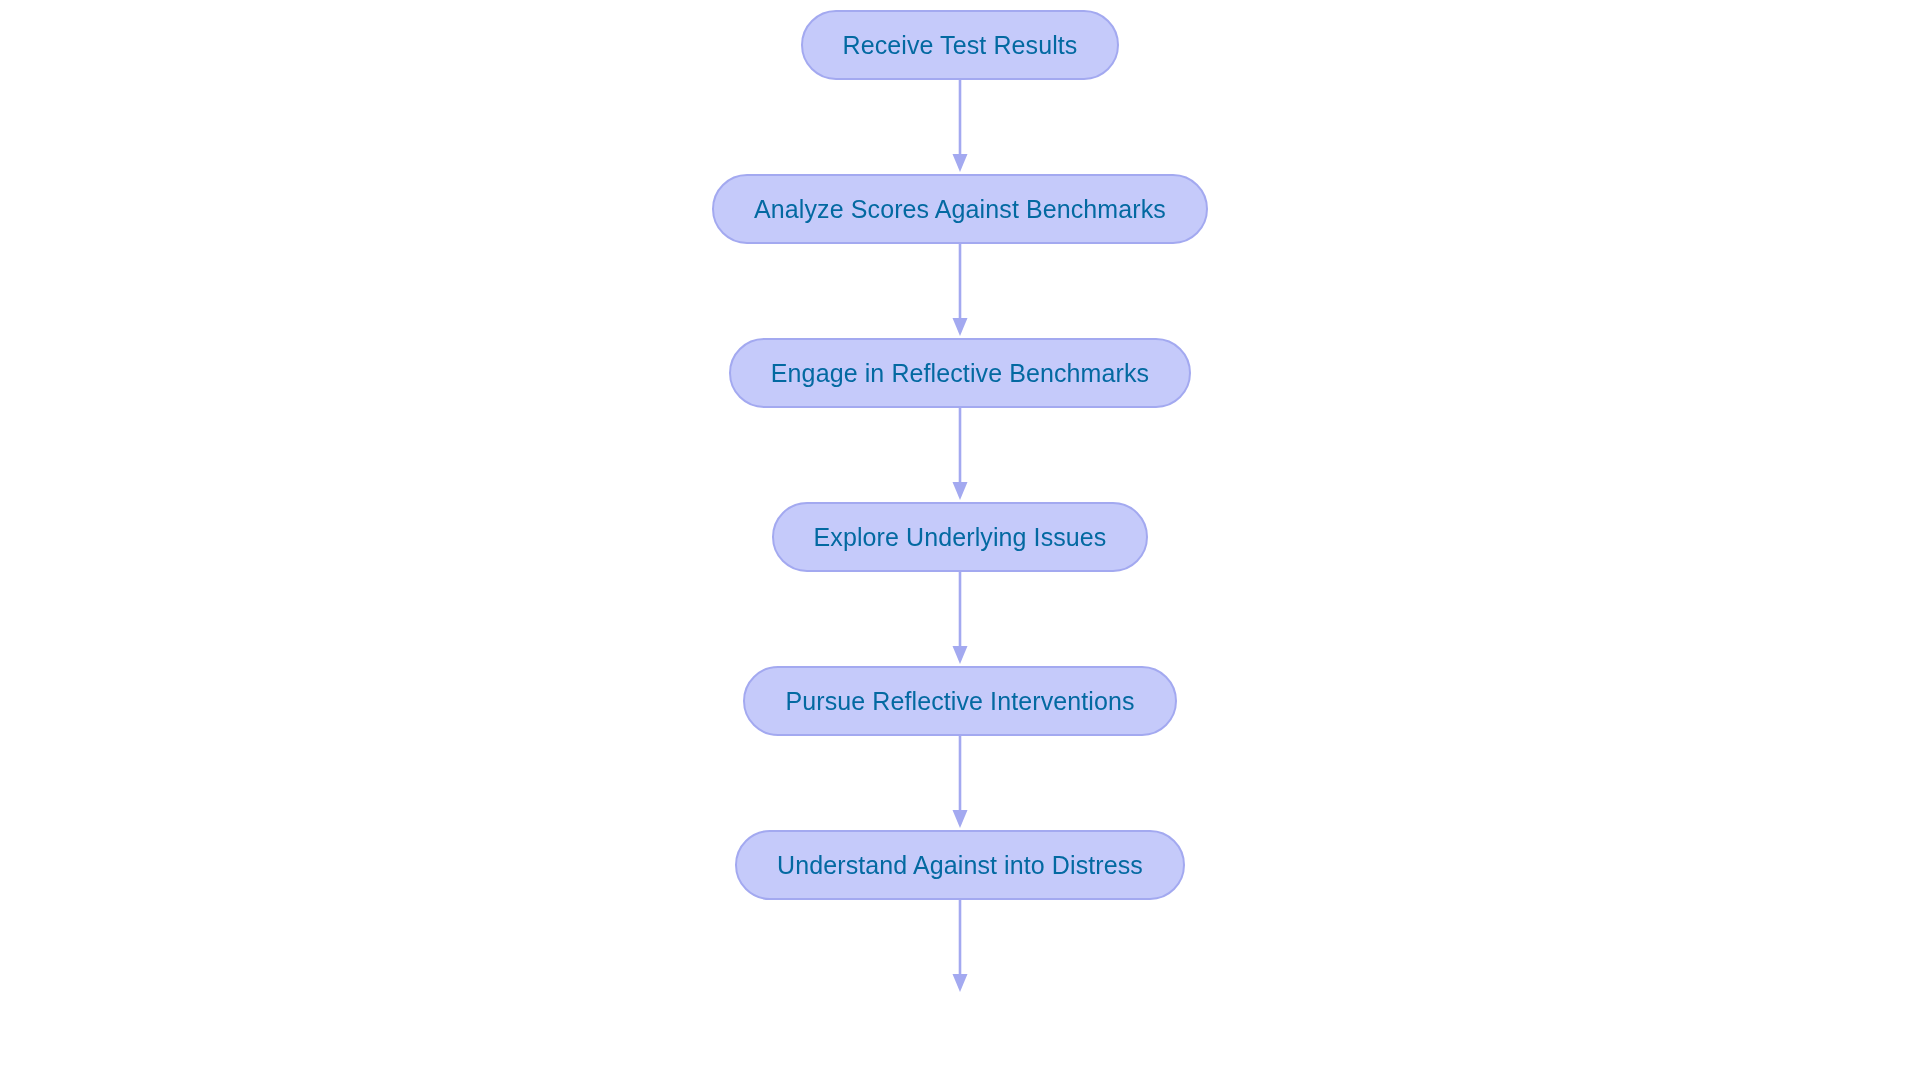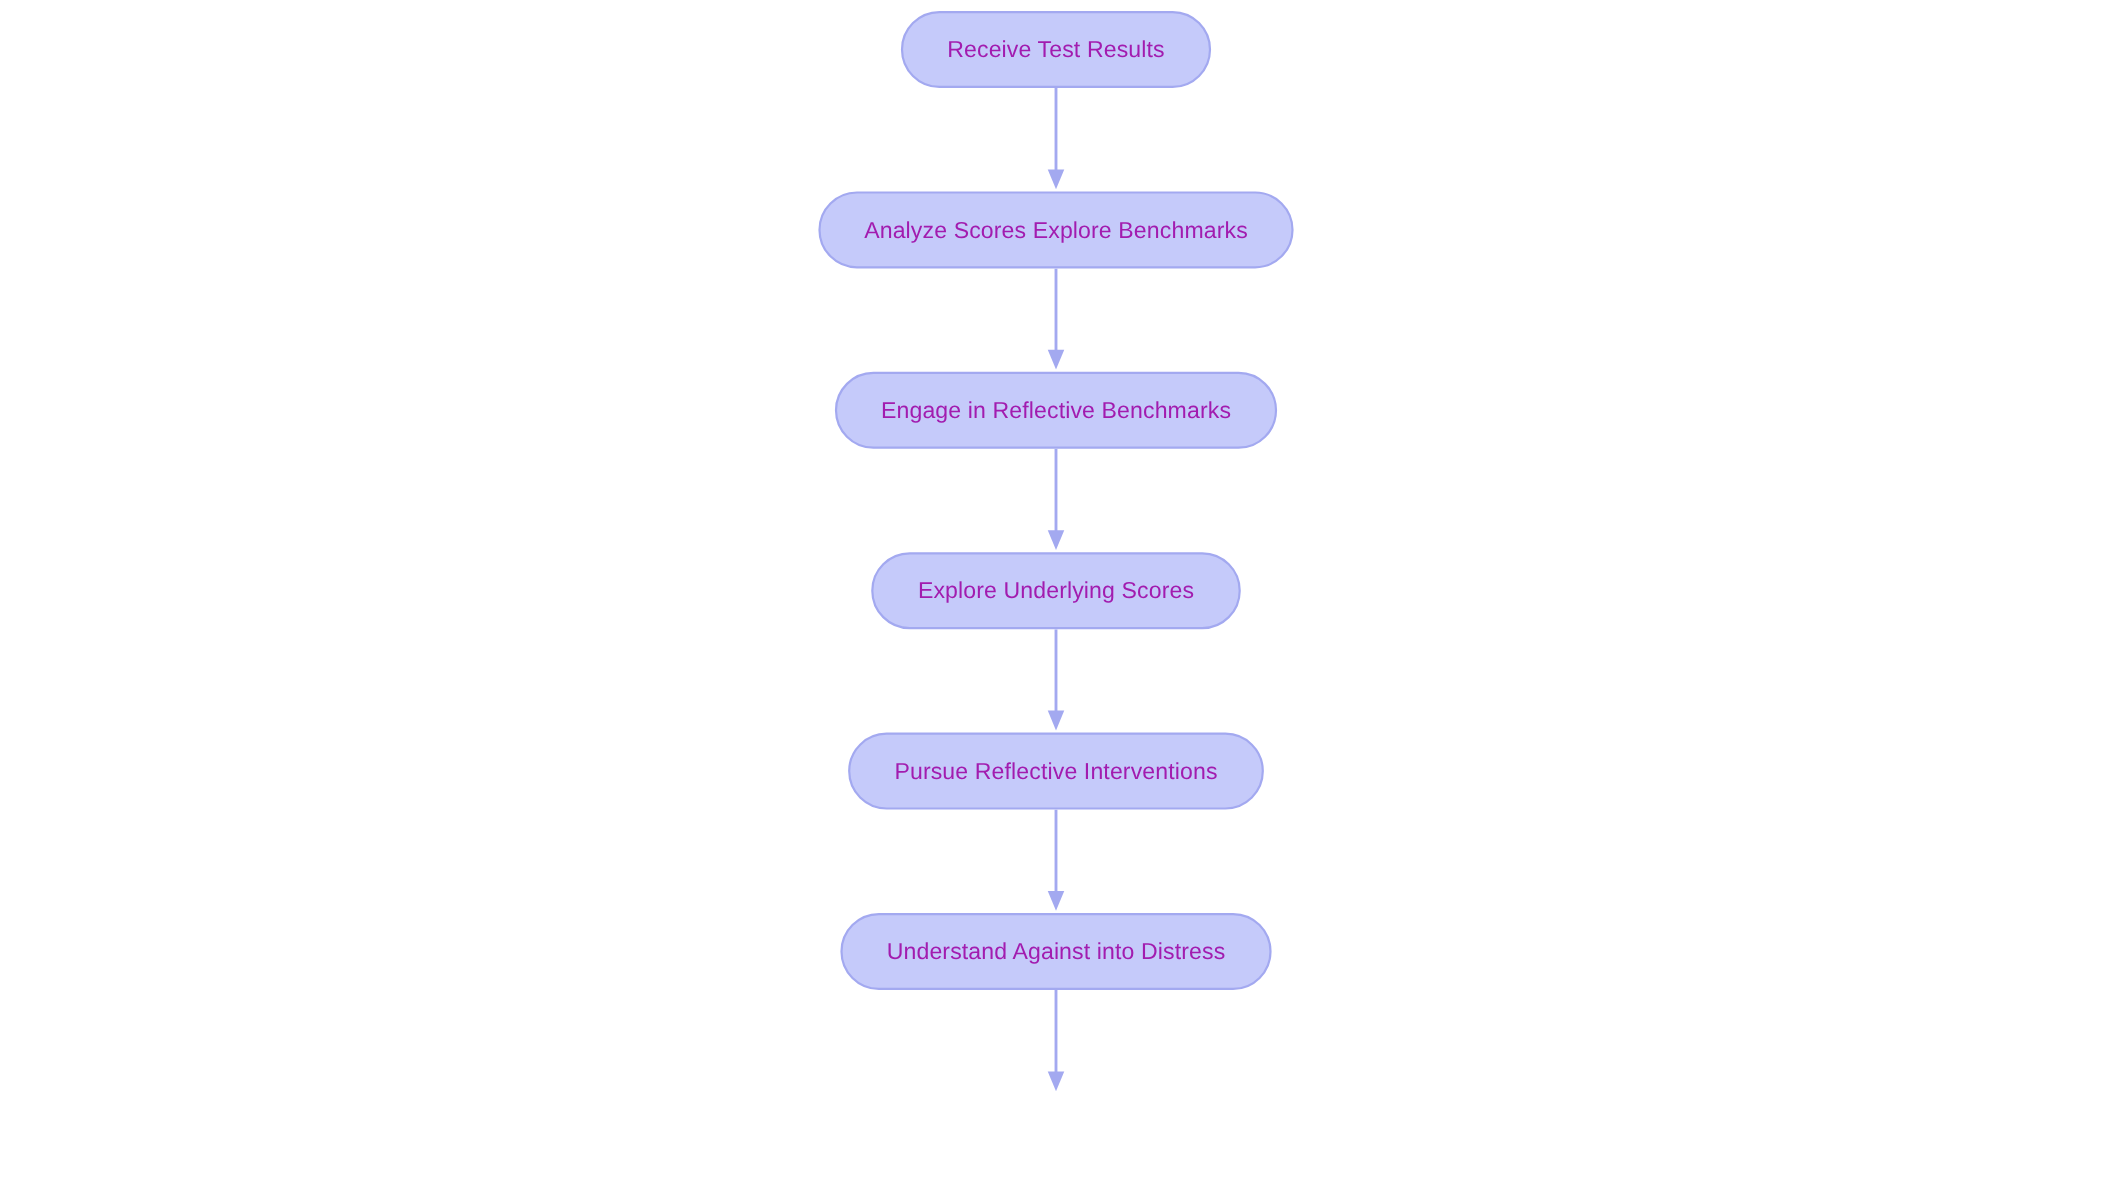--- a/index.html
+++ b/index.html
@@ -38,22 +38,22 @@
     align-items: center;
     justify-content: center;
     background: #c5cafa;
     border: 2px solid #a3a9f0;
     border-radius: 35px;
     padding: 0 40px;
     flex: none;
   }
 
   .node-label {
-    color: #a21caf;
-    font-size: 21px;
+    color: #0369a1;
+    font-size: 25px;
     line-height: 1;
     white-space: nowrap;
     letter-spacing: 0.1px;
   }
 
   
   .connector {
     flex: none;
     width: 26px;
     height: 94px;
@@ -79,39 +79,39 @@
     <div class="node">
       <span class="node-label">Receive Test Results</span>
     </div>
 
     <svg class="connector" viewBox="0 0 26 94">
       <line class="stem" x1="13" y1="0" x2="13" y2="76"></line>
       <polygon class="head" points="13,92 5.5,74 20.5,74"></polygon>
     </svg>
 
     <div class="node">
-      <span class="node-label">Analyze Scores Explore Benchmarks</span>
+      <span class="node-label">Analyze Scores Against Benchmarks</span>
     </div>
 
     <svg class="connector" viewBox="0 0 26 94">
       <line class="stem" x1="13" y1="0" x2="13" y2="76"></line>
       <polygon class="head" points="13,92 5.5,74 20.5,74"></polygon>
     </svg>
 
     <div class="node">
       <span class="node-label">Engage in Reflective Benchmarks</span>
     </div>
 
     <svg class="connector" viewBox="0 0 26 94">
       <line class="stem" x1="13" y1="0" x2="13" y2="76"></line>
       <polygon class="head" points="13,92 5.5,74 20.5,74"></polygon>
     </svg>
 
     <div class="node">
-      <span class="node-label">Explore Underlying Scores</span>
+      <span class="node-label">Explore Underlying Issues</span>
     </div>
 
     <svg class="connector" viewBox="0 0 26 94">
       <line class="stem" x1="13" y1="0" x2="13" y2="76"></line>
       <polygon class="head" points="13,92 5.5,74 20.5,74"></polygon>
     </svg>
 
     <div class="node">
       <span class="node-label">Pursue Reflective Interventions</span>
     </div>

